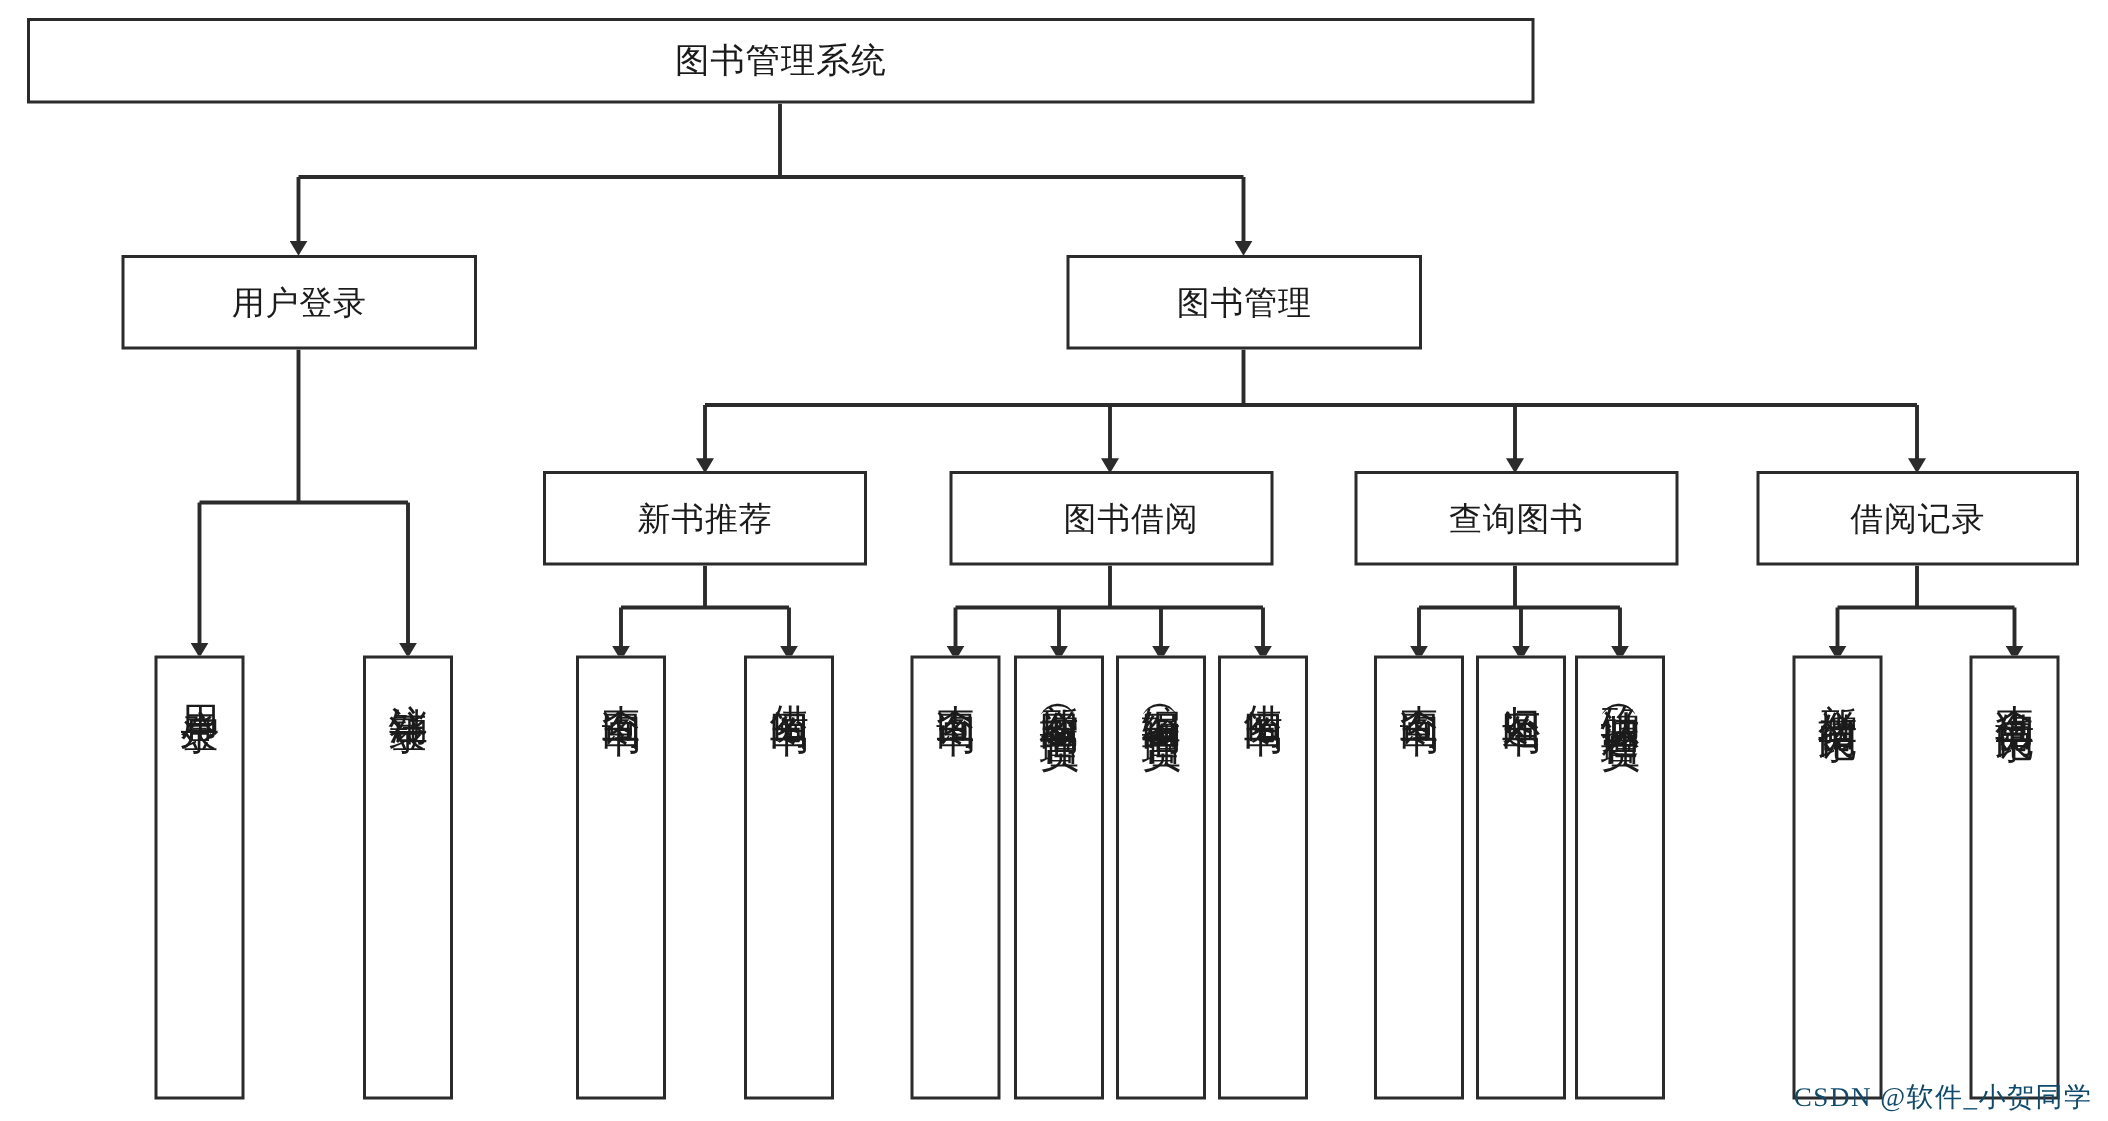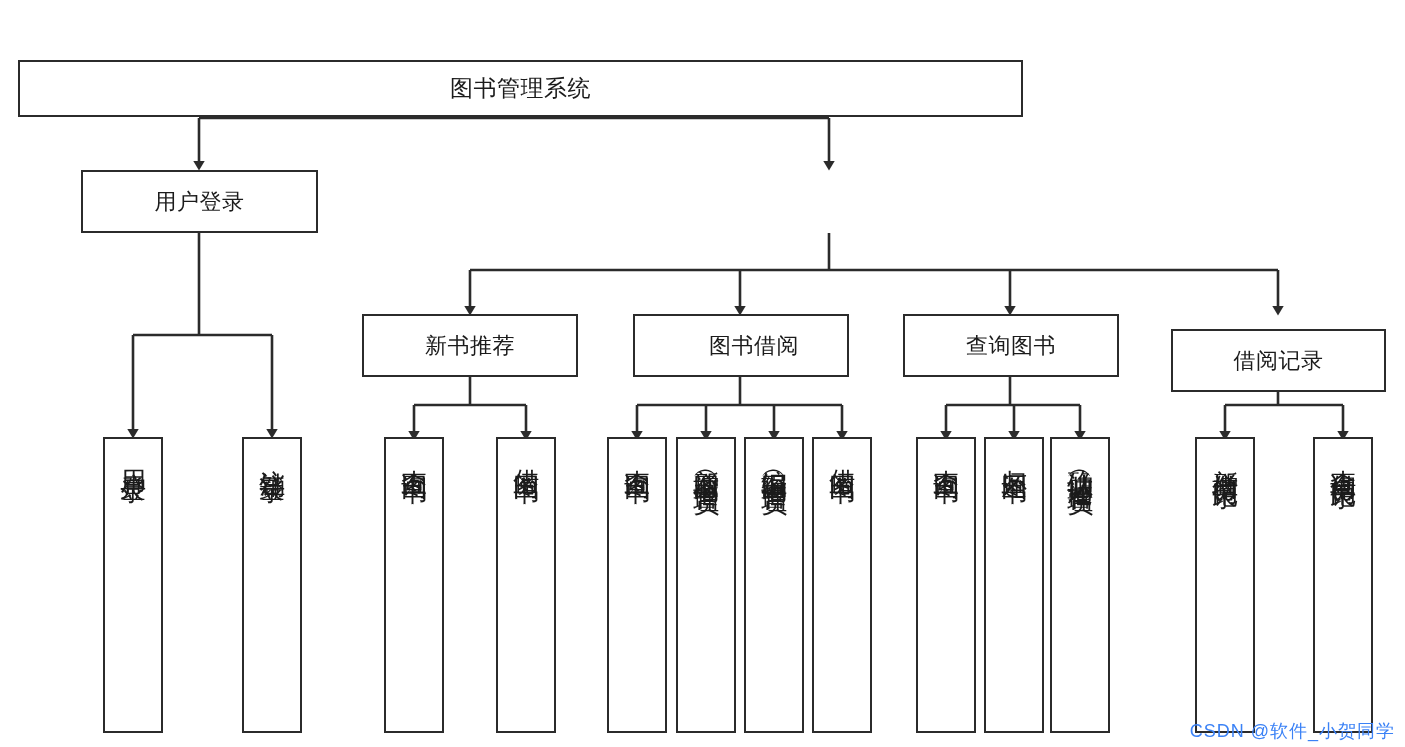--- a/index.html
+++ b/index.html
@@ -59,24 +59,25 @@
     font-size:26px;
     line-height:1.05;
     letter-spacing:3px;
     white-space:normal;
   }
   .watermark{
     position:absolute;
     right:10px;
     bottom:4px;
     font-size:18px;
-    color:#3b82f6;
+    color:#0c4a6e;
     letter-spacing:1px;
     z-index:5;
     white-space:nowrap;
+    font-family:Liberation Serif, serif;
   }
 </style>
 </head>
 <body>
 
 <div id="canvas">
 
   <svg id="edges" viewBox="0 0 1405 747" xmlns="http://www.w3.org/2000/svg">
     <defs>
       <marker id="arrow" markerWidth="10" markerHeight="12" refX="1.5" refY="6" orient="auto" markerUnits="userSpaceOnUse">
@@ -122,42 +123,45 @@
       <path d="M1014,405 L1014,432" marker-end="url(#arrow)"></path>
       <path d="M1080,405 L1080,432" marker-end="url(#arrow)"></path>
 
       <path d="M1278,377 L1278,405"></path>
       <path d="M1225,405 L1343,405"></path>
       <path d="M1225,405 L1225,432" marker-end="url(#arrow)"></path>
       <path d="M1343,405 L1343,432" marker-end="url(#arrow)"></path>
     </g>
   </svg>
 
-  <div class="node horiz root" style="left:18px; top:12px; width:1005px; height:57px;margin-top:48px;">
+  <div class="node horiz root" style="left:18px; top:12px; width:1005px; height:57px;">
     <span class="label">图书管理系统</span>
   </div>
 
   <div class="node horiz" style="left:81px; top:170px; width:237px; height:63px;">
     <span class="label">用户登录</span>
   </div>
 
+  <div class="node horiz" style="left:711px; top:170px; width:237px; height:63px;">
+    <span class="label">图书管理</span>
+  </div>
 
   <div class="node horiz" style="left:362px; top:314px; width:216px; height:63px;">
     <span class="label">新书推荐</span>
   </div>
 
   <div class="node horiz" style="left:633px; top:314px; width:216px; height:63px;padding-left:26px;">
     <span class="label">图书借阅</span>
   </div>
 
   <div class="node horiz" style="left:903px; top:314px; width:216px; height:63px;">
     <span class="label">查询图书</span>
   </div>
 
-  <div class="node horiz" style="left:1171px; top:314px; width:215px; height:63px;margin-top:15px;">
+  <div class="node horiz" style="left:1171px; top:314px; width:215px; height:63px;">
     <span class="label">借阅记录</span>
   </div>
 
   <div class="node vert" style="left:103px; top:437px; width:60px; height:296px;">
     <span class="label">用户登录</span>
   </div>
 
   <div class="node vert" style="left:242px; top:437px; width:60px; height:296px;">
     <span class="label">注销登录</span>
   </div>

